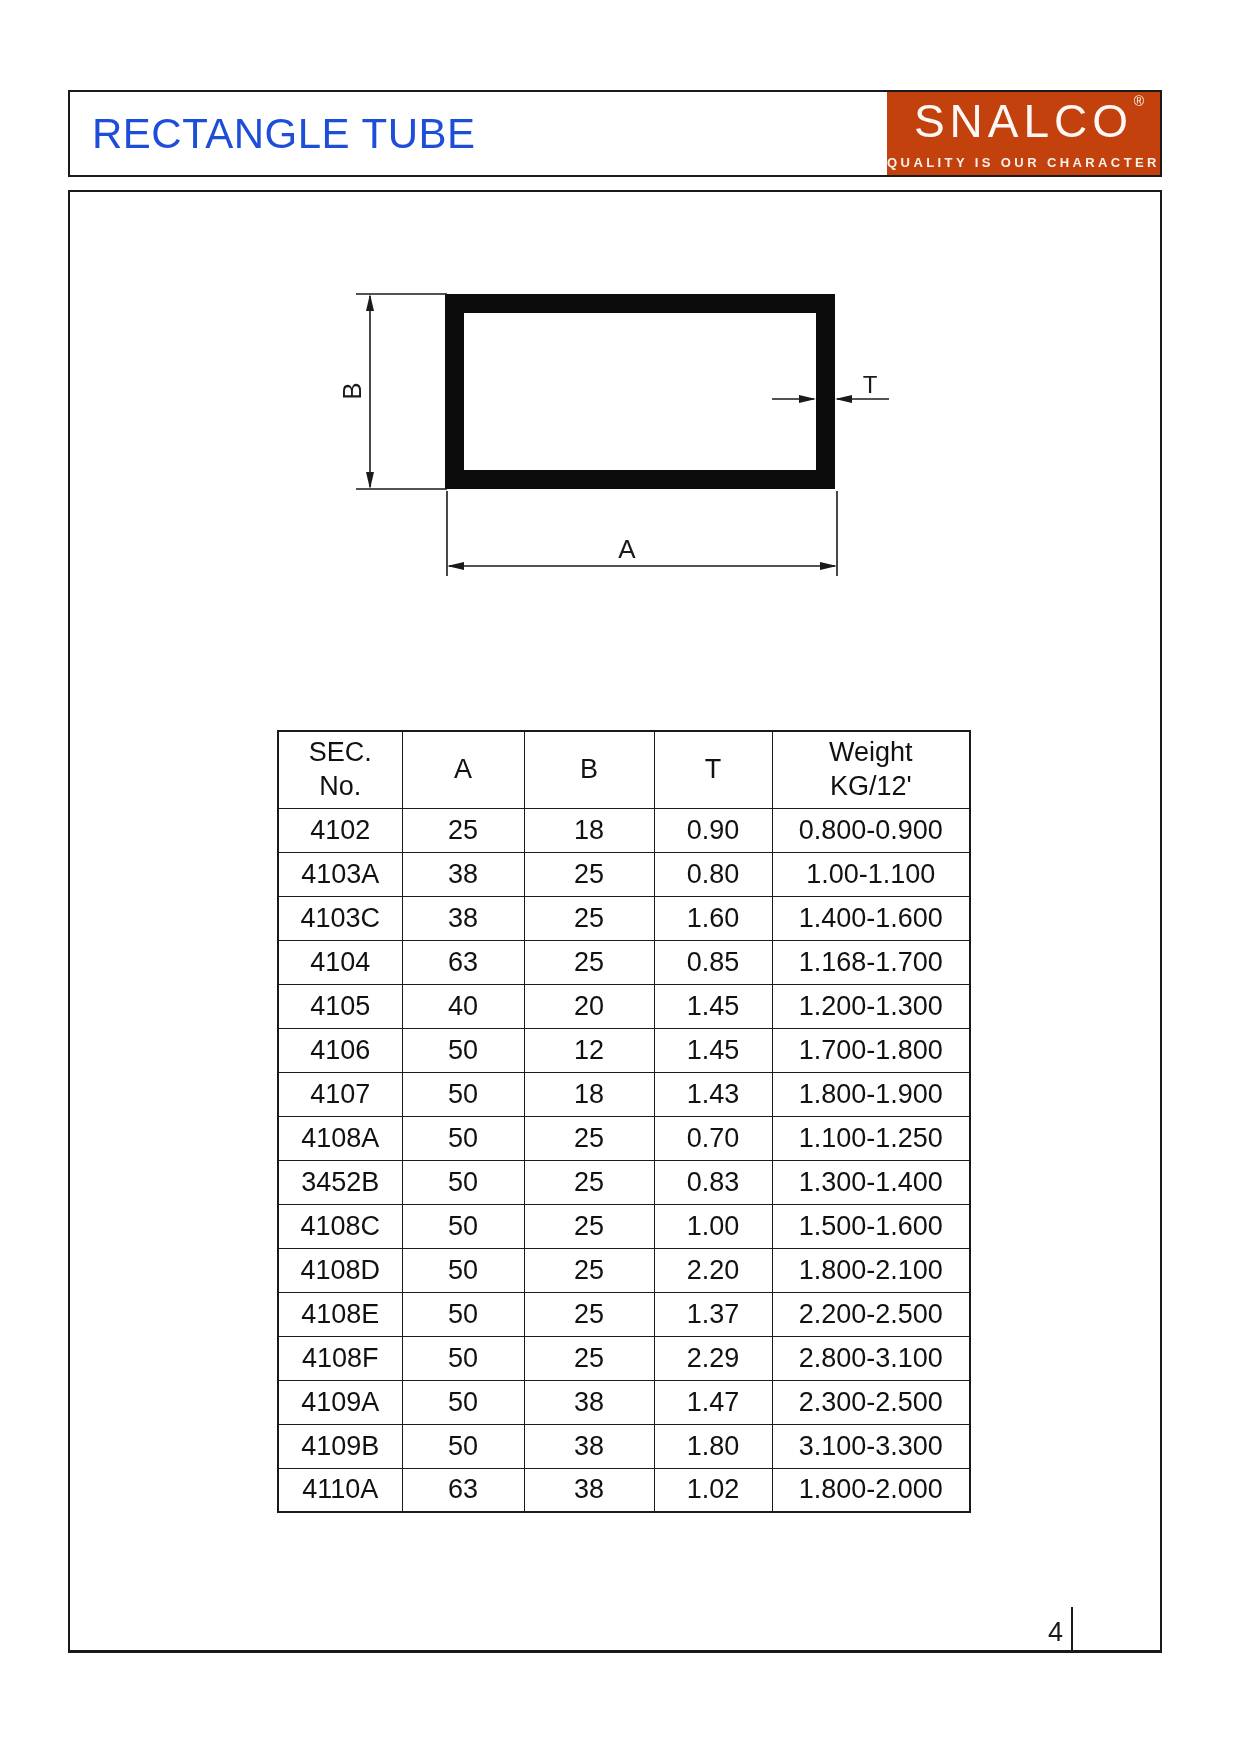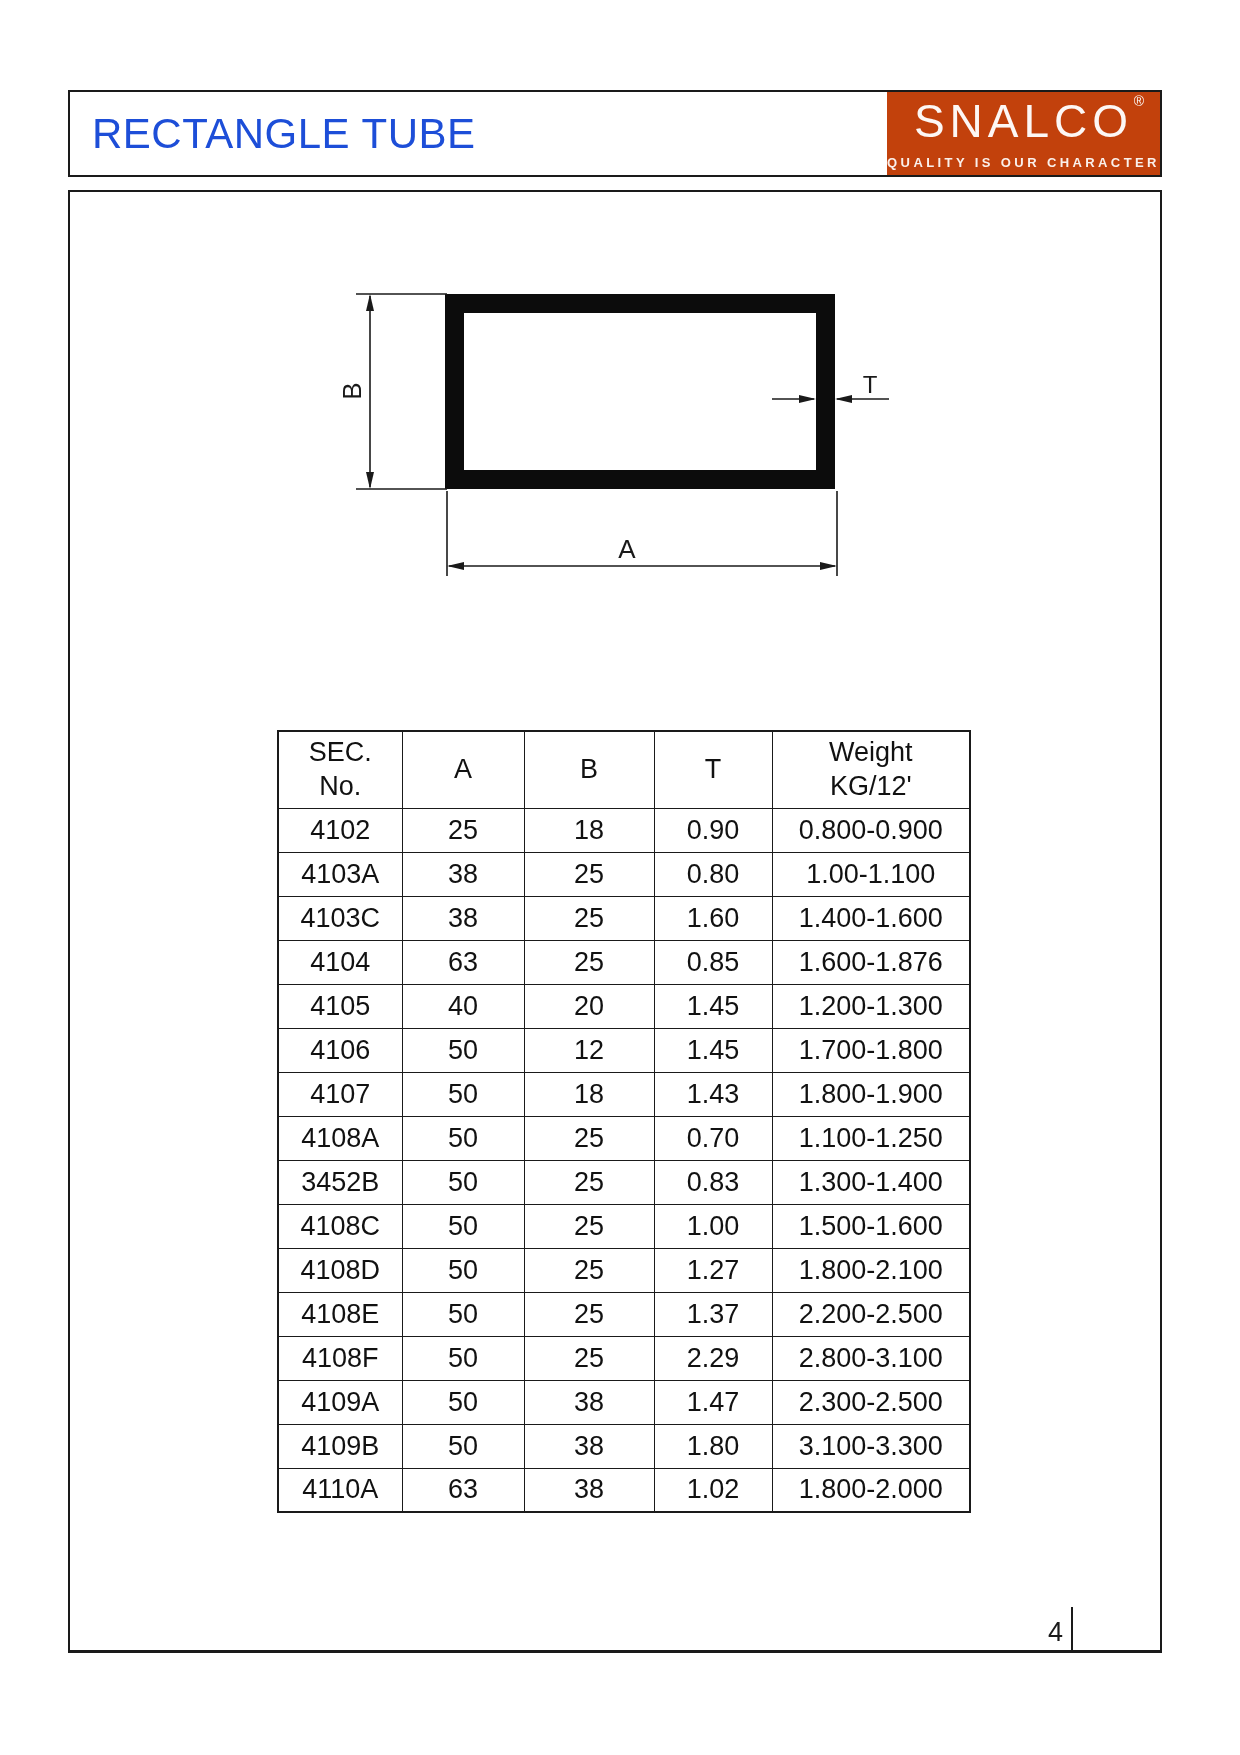--- a/index.html
+++ b/index.html
@@ -200,21 +200,21 @@
             <td>38</td>
             <td>25</td>
             <td>1.60</td>
             <td>1.400-1.600</td>
           </tr>
           <tr>
             <td>4104</td>
             <td>63</td>
             <td>25</td>
             <td>0.85</td>
-            <td>1.600-1.876</td>
+            <td>1.168-1.700</td>
           </tr>
           <tr>
             <td>4105</td>
             <td>40</td>
             <td>20</td>
             <td>1.45</td>
             <td>1.200-1.300</td>
           </tr>
           <tr>
             <td>4106</td>
@@ -248,21 +248,21 @@
             <td>4108C</td>
             <td>50</td>
             <td>25</td>
             <td>1.00</td>
             <td>1.500-1.600</td>
           </tr>
           <tr>
             <td>4108D</td>
             <td>50</td>
             <td>25</td>
-            <td>1.27</td>
+            <td>2.20</td>
             <td>1.800-2.100</td>
           </tr>
           <tr>
             <td>4108E</td>
             <td>50</td>
             <td>25</td>
             <td>1.37</td>
             <td>2.200-2.500</td>
           </tr>
           <tr>

